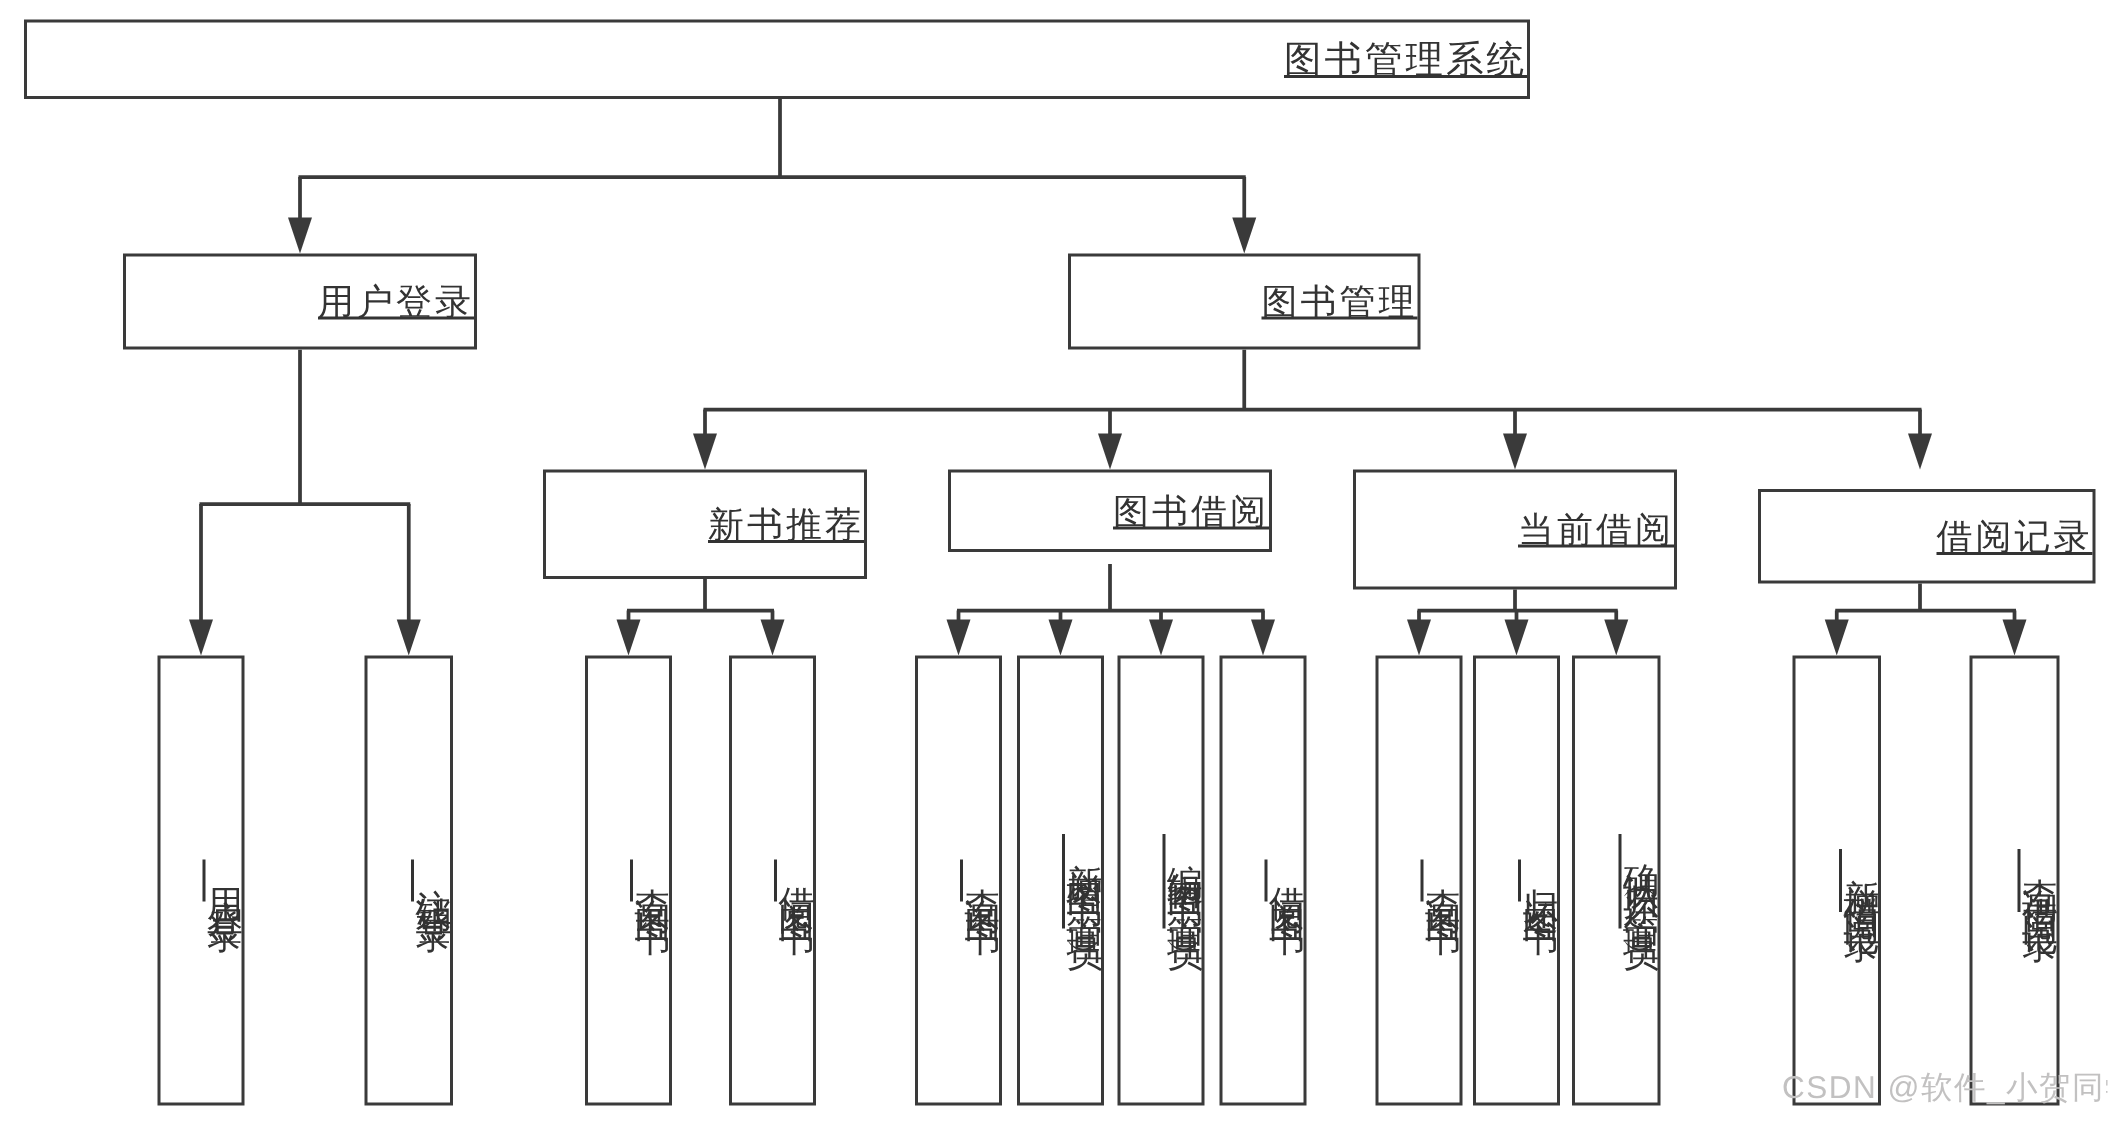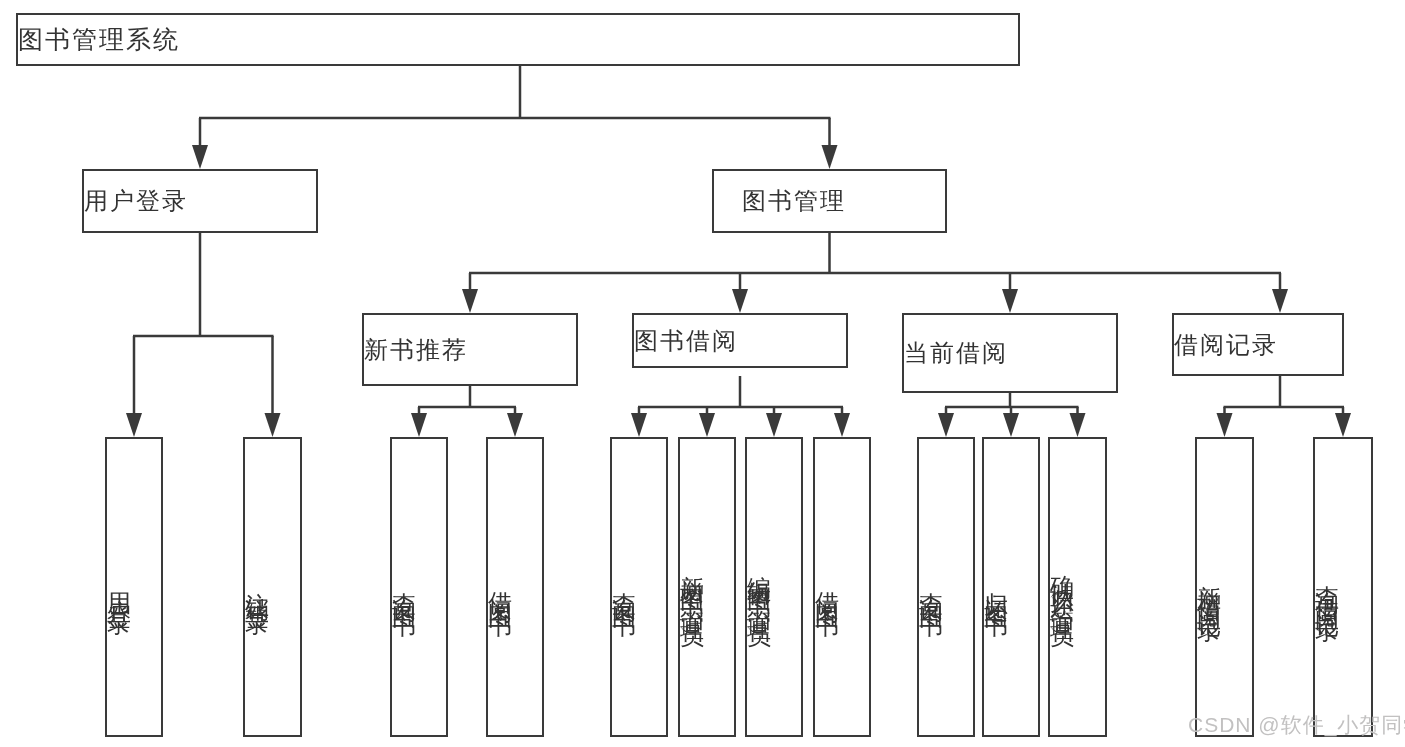--- a/index.html
+++ b/index.html
@@ -27,22 +27,23 @@
     width: 1405px;
     height: 747px;
   }
   .box {
     position: absolute;
     background: #ffffff;
     border: 2px solid #3a3a3a;
     box-sizing: border-box;
     display: flex;
     align-items: center;
-    justify-content: flex-start;
+    justify-content: flex-end;
     color: #333333;
+    text-decoration: underline;
   }
   .hbox .lbl {
     font-size: 24px;
     letter-spacing: 2px;
     white-space: nowrap;
   }
   .hbox.root .lbl {
     font-size: 25px;
   }
   .vbox .vlbl {
@@ -134,21 +135,21 @@
 
   <div class="box hbox" style="left:362px; top:313px; width:216px; height:73px;">
     <span class="lbl">新书推荐</span>
   </div>
   <div class="box hbox" style="left:632px; top:313px; width:216px; height:55px;">
     <span class="lbl">图书借阅</span>
   </div>
   <div class="box hbox" style="left:902px; top:313px; width:216px; height:80px;">
     <span class="lbl">当前借阅</span>
   </div>
-  <div class="box hbox" style="left:1172px; top:313px; width:172px; height:63px;">
+  <div class="box hbox" style="left:1172px; top:326px; width:225px; height:63px;">
     <span class="lbl">借阅记录</span>
   </div>
 
   <div class="box vbox" style="left:105px; top:437px; width:58px; height:300px;">
     <span class="vlbl">用户登录</span>
   </div>
   <div class="box vbox" style="left:243px; top:437px; width:59px; height:300px;">
     <span class="vlbl">注销登录</span>
   </div>
 

